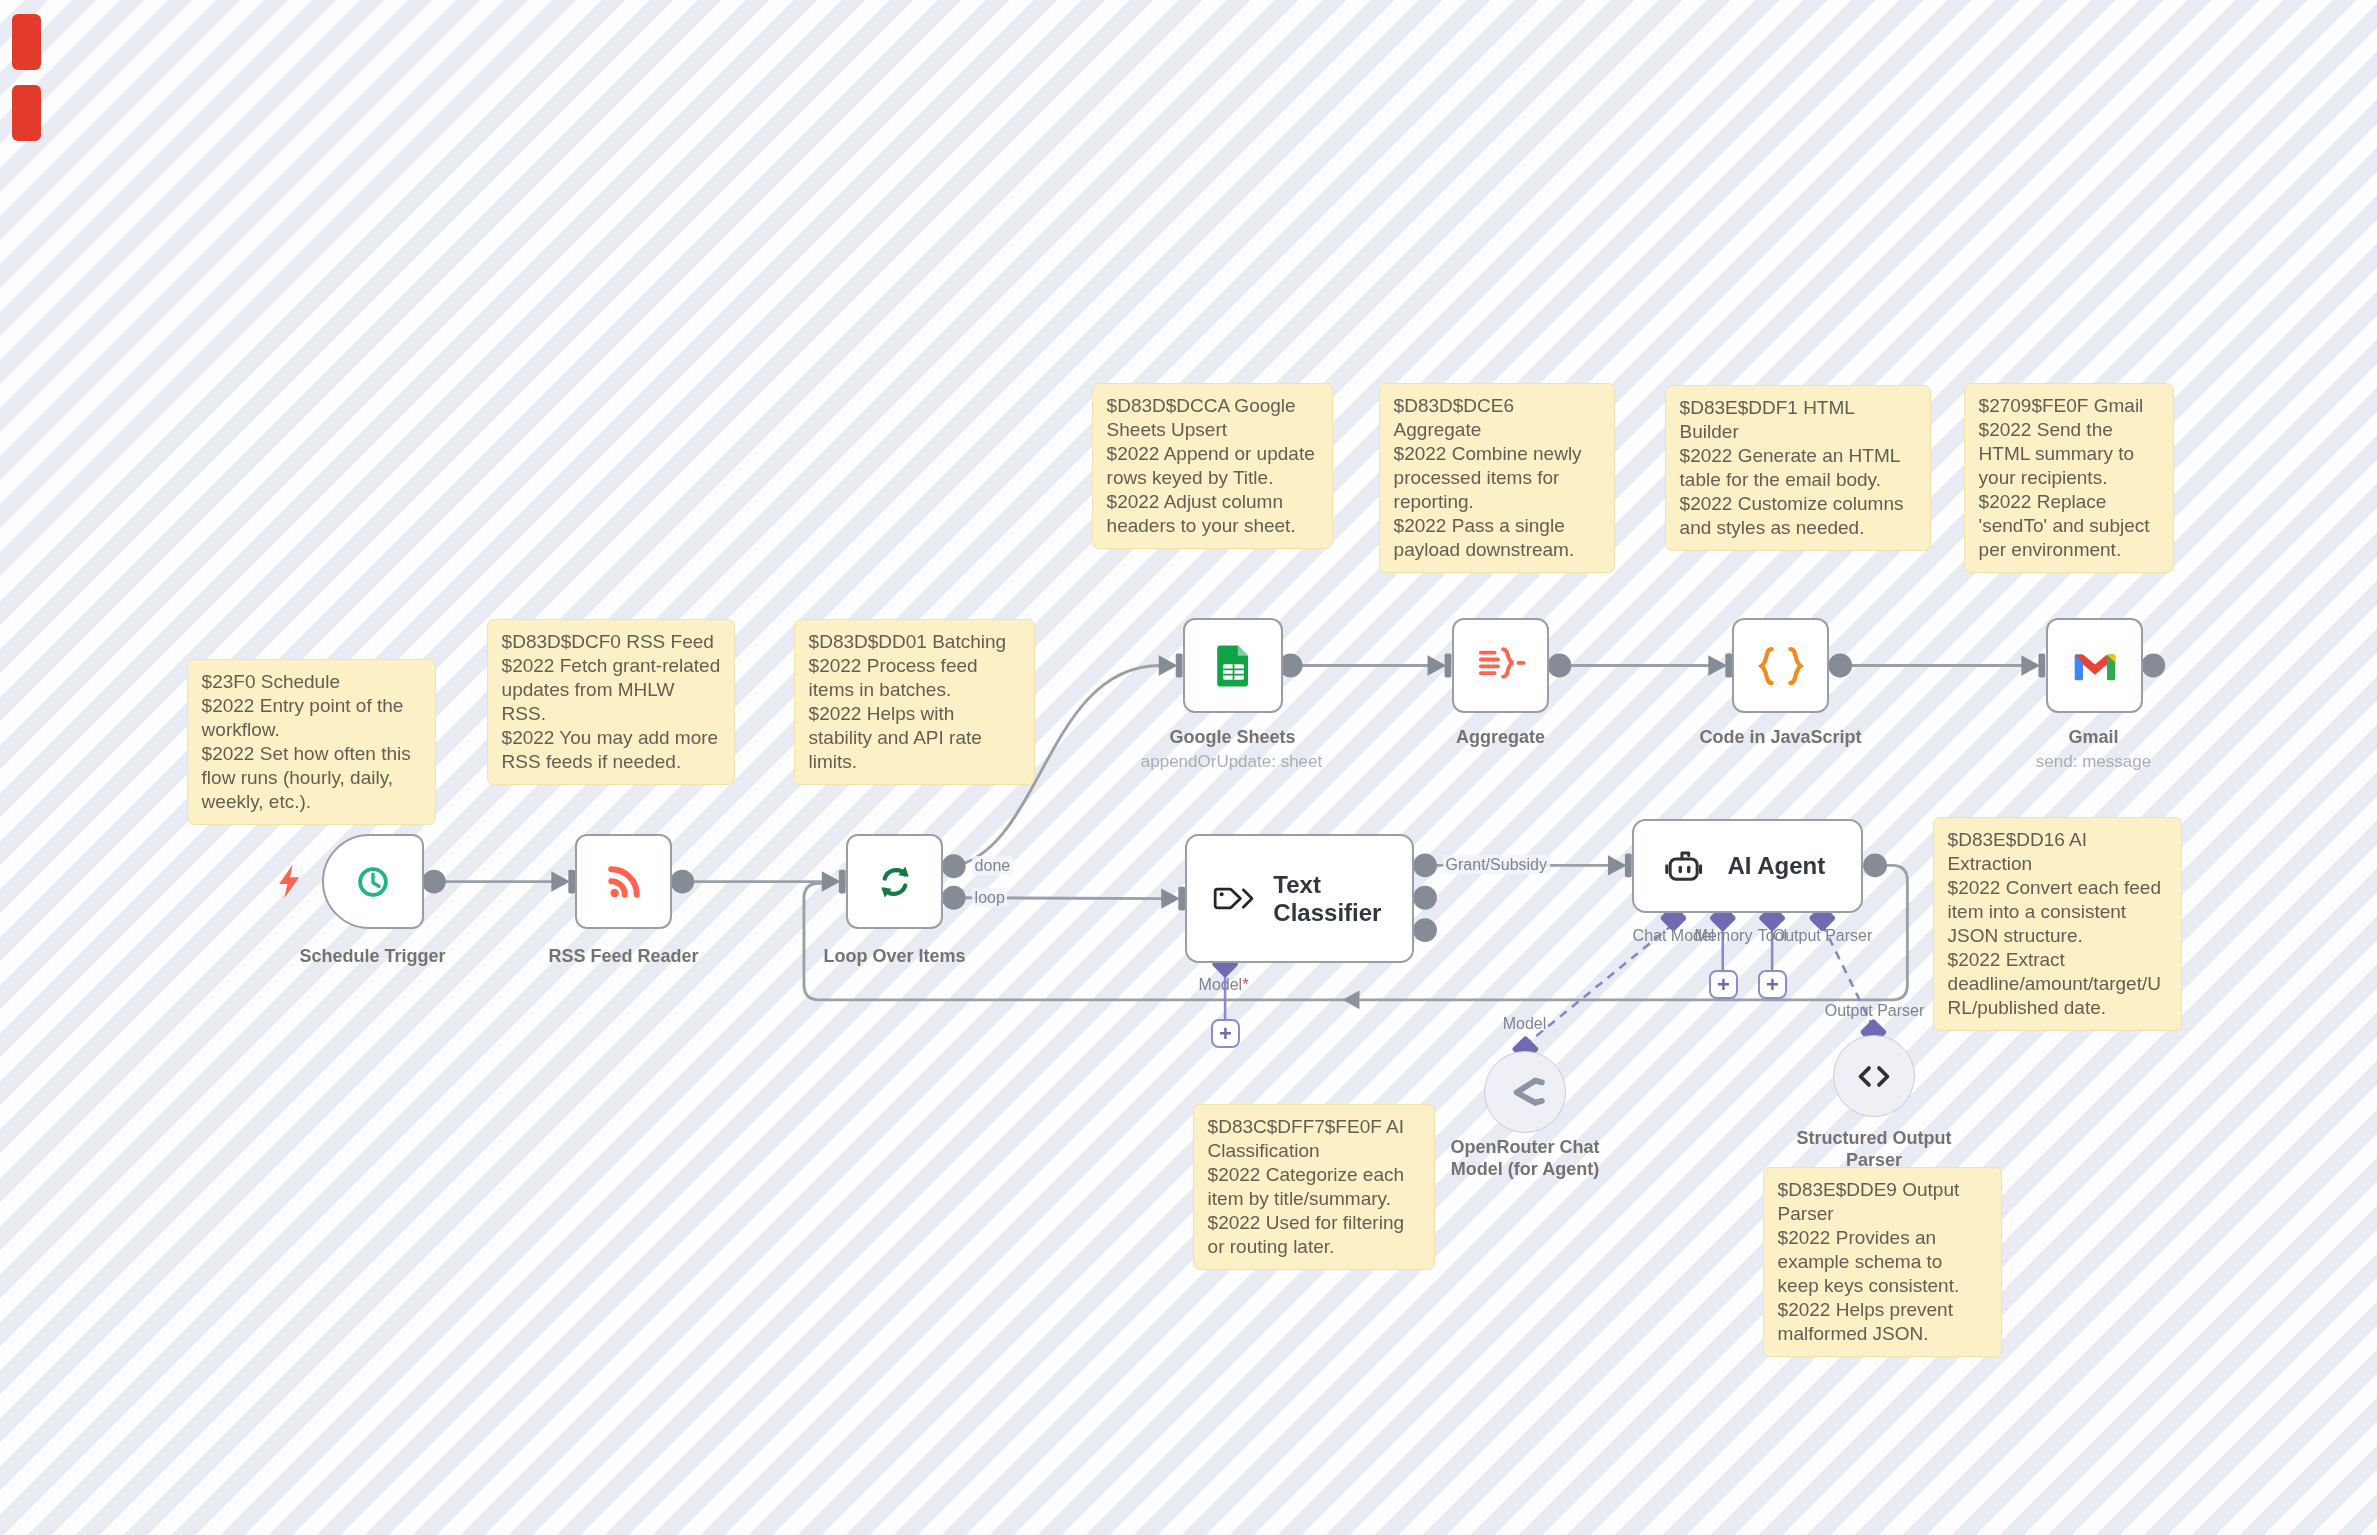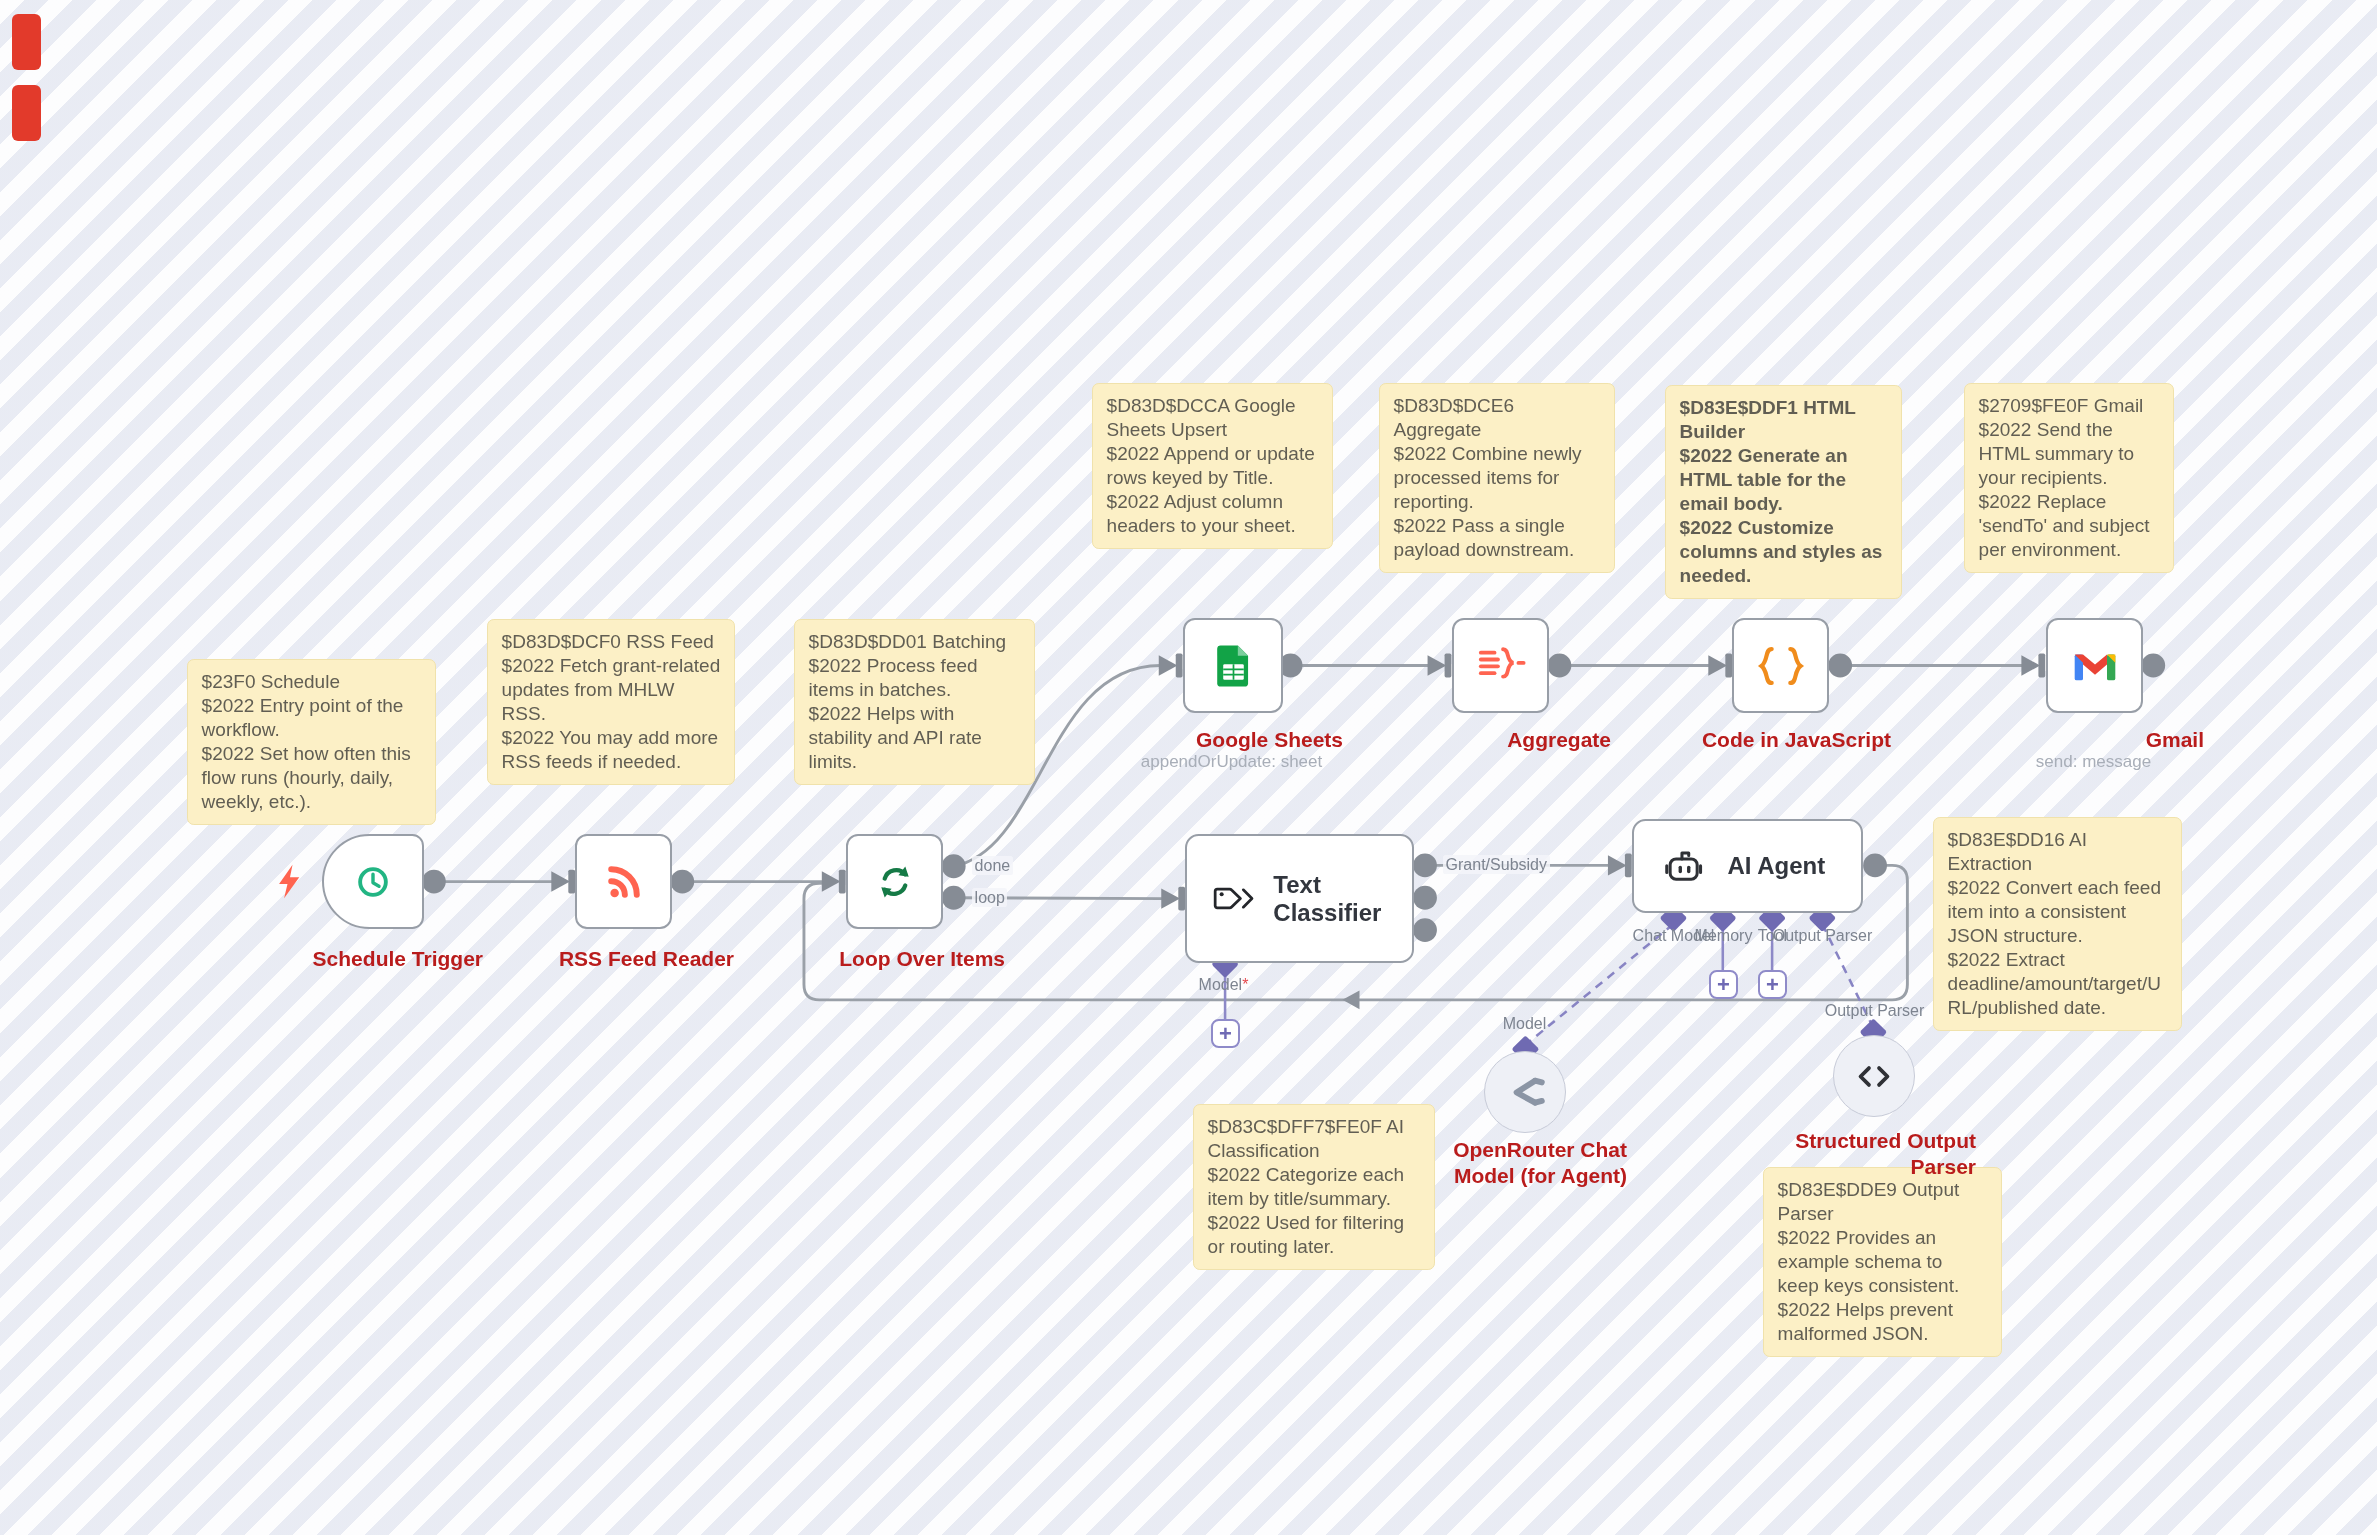--- a/index.html
+++ b/index.html
@@ -26,22 +26,22 @@
   .node{
     position:absolute;z-index:3;background:#fff;
     border:2.1px solid #989ea7;border-radius:12px;
     display:flex;align-items:center;justify-content:center;box-sizing:border-box;
   }
   .node.trigger{border-radius:49px 12px 12px 49px;}
   .node.wide{border-radius:13.6px;justify-content:flex-start;gap:19px;padding-left:25.5px;}
   .node.round{border-radius:50%;background:#eef0f6;border:1.7px solid #c7cbd8;}
   .in-node-title{font-size:24px;font-weight:700;color:#32363e;}
   .node-label{
-    position:absolute;z-index:3;width:221px;text-align:right;
-    font-size:21px;font-weight:700;color:#b91c1c;line-height:1.22;
+    position:absolute;z-index:3;width:221px;text-align:center;
+    font-size:18px;font-weight:700;color:#737373;line-height:1.22;
   }
   .node-sub{
     position:absolute;z-index:3;width:255px;text-align:center;
     font-size:17px;font-weight:400;color:#a8aeb8;
   }
   .port-label{
     position:absolute;z-index:4;font-size:16px;color:#7d8490;line-height:19px;
     background:rgba(243,244,249,0.85);padding:0 2.6px;border-radius:2.6px;white-space:nowrap;
   }
   .port-label.center{width:119px;text-align:center;background:transparent;padding:0;}
@@ -131,21 +131,21 @@
     <rect x="-11.5" y="-11.5" width="23" height="23" rx="3" transform="translate(2202,1213) rotate(45)"></rect>
   </g>
 </svg>
 
 <div class="sticky" style="left:1092px;top:383px;width:241px;min-height:162px;"><span>$D83D$DCCA Google Sheets Upsert
 $2022 Append or update rows keyed by Title.
 $2022 Adjust column headers to your sheet.</span></div>
 <div class="sticky" style="left:1379px;top:383px;width:236px;min-height:162px;"><span>$D83D$DCE6 Aggregate
 $2022 Combine newly processed items for reporting.
 $2022 Pass a single payload downstream.</span></div>
-<div class="sticky" style="left:1665px;top:385px;width:237px;min-height:162px;font-weight:bold;"><span>$D83E$DDF1 HTML Builder
+<div class="sticky" style="left:1665px;top:385px;width:266px;min-height:162px;"><span>$D83E$DDF1 HTML Builder
 $2022 Generate an HTML table for the email body.
 $2022 Customize columns and styles as needed.</span></div>
 <div class="sticky" style="left:1964px;top:383px;width:210px;min-height:162px;"><span>$2709$FE0F Gmail
 $2022 Send the HTML summary to your recipients.
 $2022 Replace 'sendTo' and subject per environment.</span></div>
 <div class="sticky" style="left:187px;top:619px;width:249px;min-height:162px;margin-top:40px;"><span>$23F0 Schedule
 $2022 Entry point of the workflow.
 $2022 Set how often this flow runs (hourly, daily, weekly, etc.).</span></div>
 <div class="sticky" style="left:487px;top:619px;width:248px;min-height:162px;"><span>$D83D$DCF0 RSS Feed
 $2022 Fetch grant-related updates from MHLW RSS.

